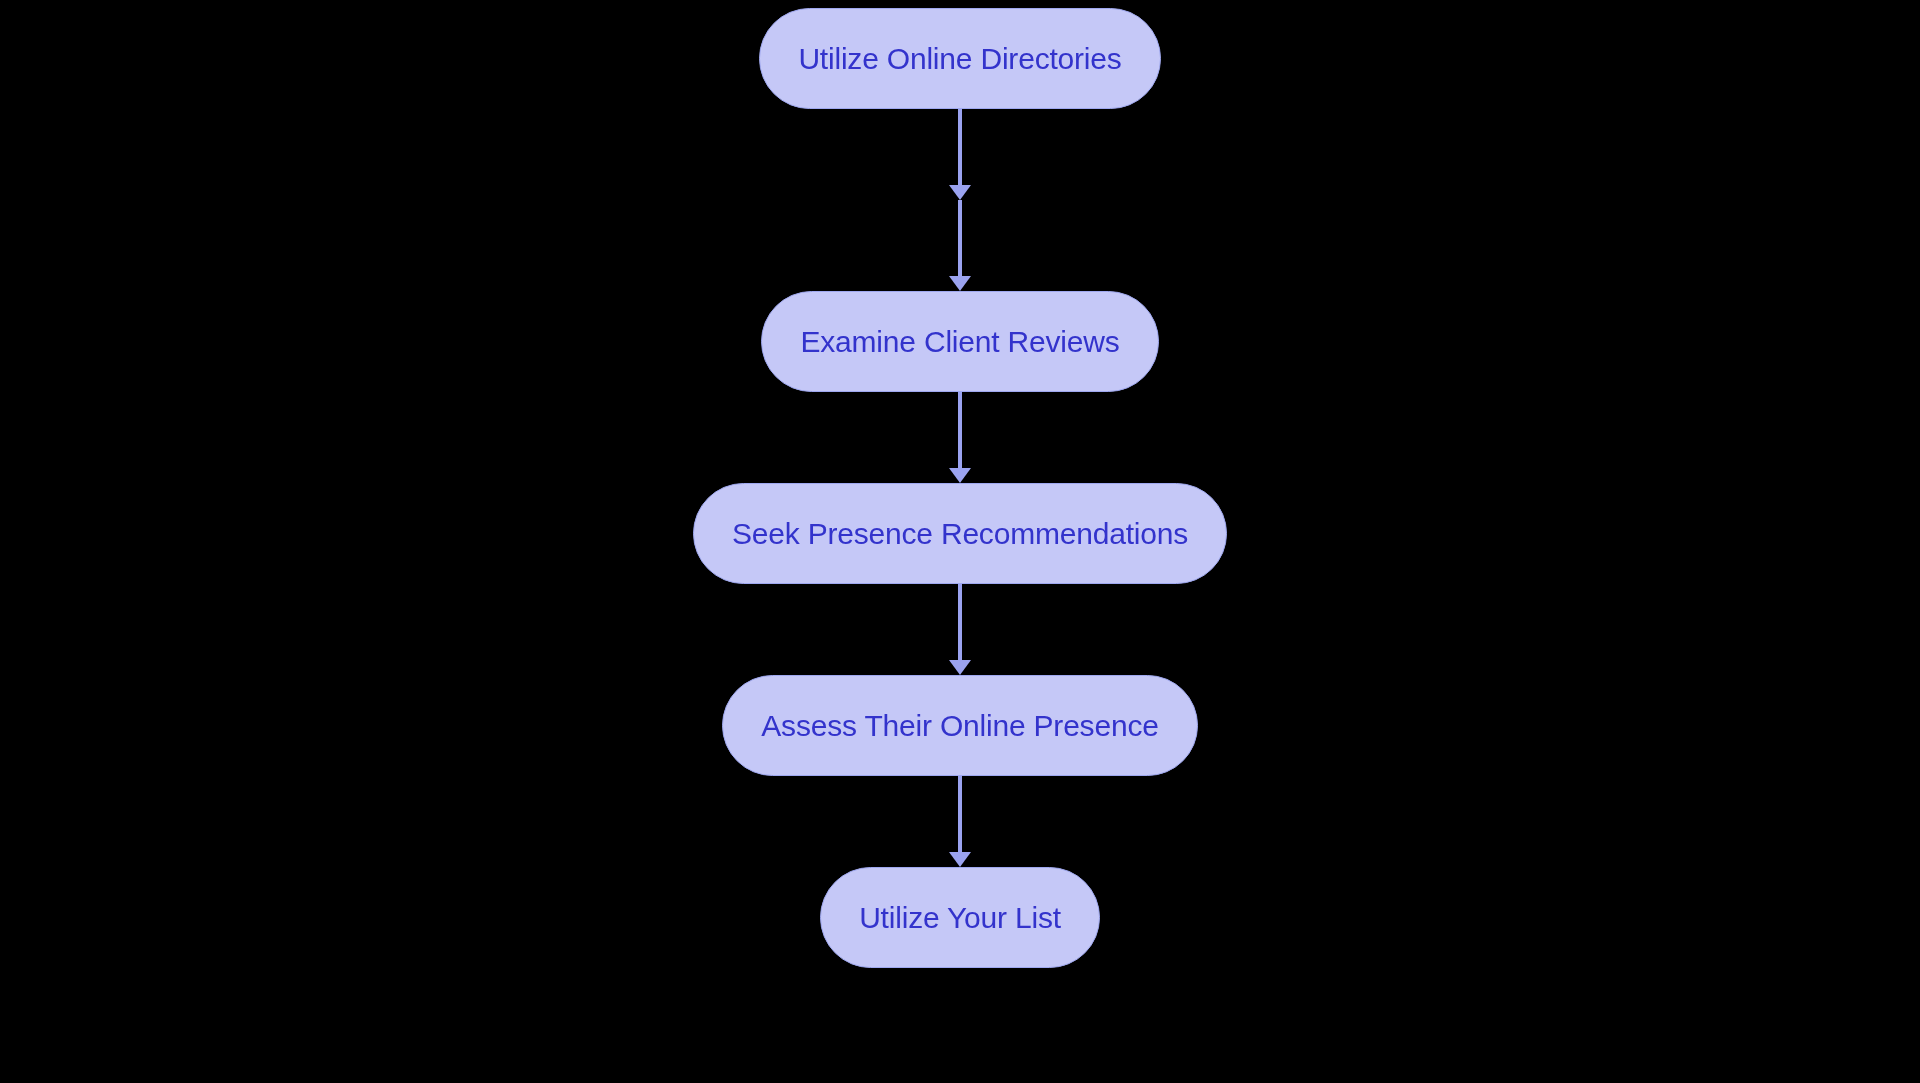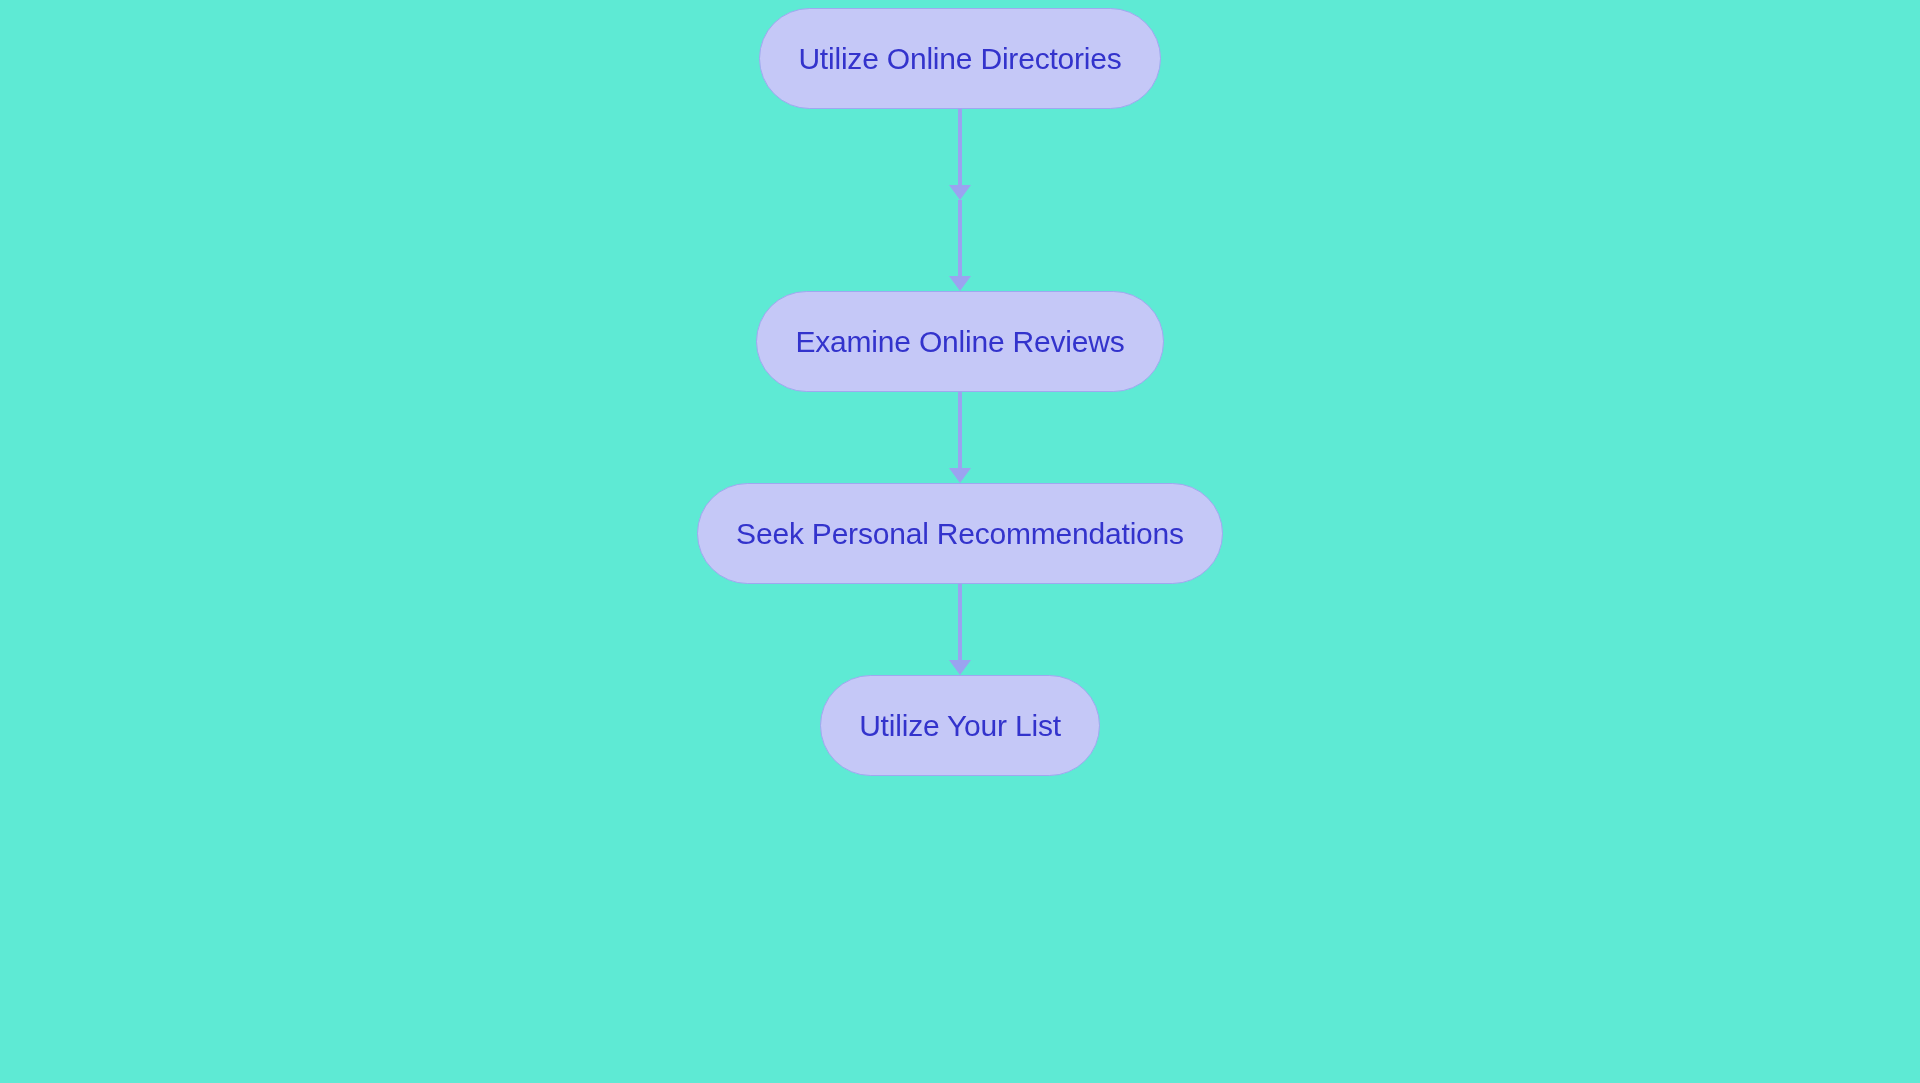--- a/index.html
+++ b/index.html
@@ -12,21 +12,21 @@
     width: 1920px;
     height: 1083px;
     overflow: hidden;
     font-family: "Liberation Sans", sans-serif;
   }
 
   #flow-canvas {
     position: relative;
     width: 1920px;
     height: 1083px;
-    background: #5eead4;
+    background: #000000;
   }
 
   
   .flow-stack {
     position: absolute;
     left: 0;
     top: 8px;
     width: 1920px;
     display: flex;
     flex-direction: column;
@@ -108,38 +108,47 @@
 
     <div class="node-row">
       <div class="connector">
         <div class="conn-line"></div>
         <div class="conn-arrowhead"></div>
       </div>
     </div>
 
     <div class="node-row">
       <div class="flow-node">
-        <span class="node-label">Examine Online Reviews</span>
+        <span class="node-label">Examine Client Reviews</span>
       </div>
       <div class="connector">
         <div class="conn-line"></div>
         <div class="conn-arrowhead"></div>
       </div>
     </div>
 
     <div class="node-row">
       <div class="flow-node">
-        <span class="node-label">Seek Personal Recommendations</span>
+        <span class="node-label">Seek Presence Recommendations</span>
       </div>
       <div class="connector">
         <div class="conn-line"></div>
         <div class="conn-arrowhead"></div>
       </div>
     </div>
 
+    <div class="node-row">
+      <div class="flow-node">
+        <span class="node-label">Assess Their Online Presence</span>
+      </div>
+      <div class="connector">
+        <div class="conn-line"></div>
+        <div class="conn-arrowhead"></div>
+      </div>
+    </div>
 
     <div class="node-row">
       <div class="flow-node">
         <span class="node-label">Utilize Your List</span>
       </div>
     </div>
 
   </div>
 </div>
 

